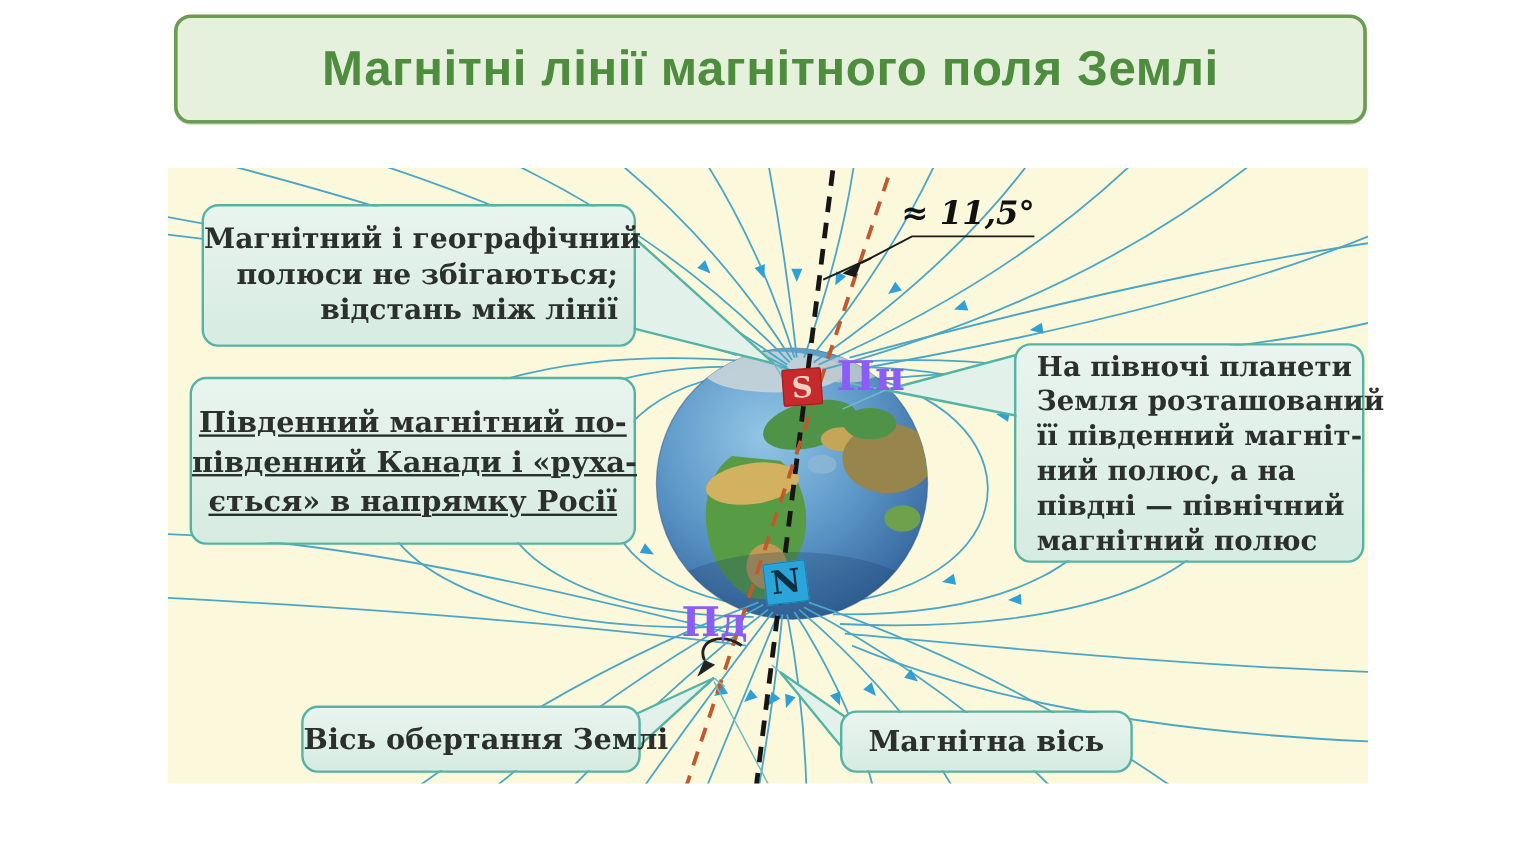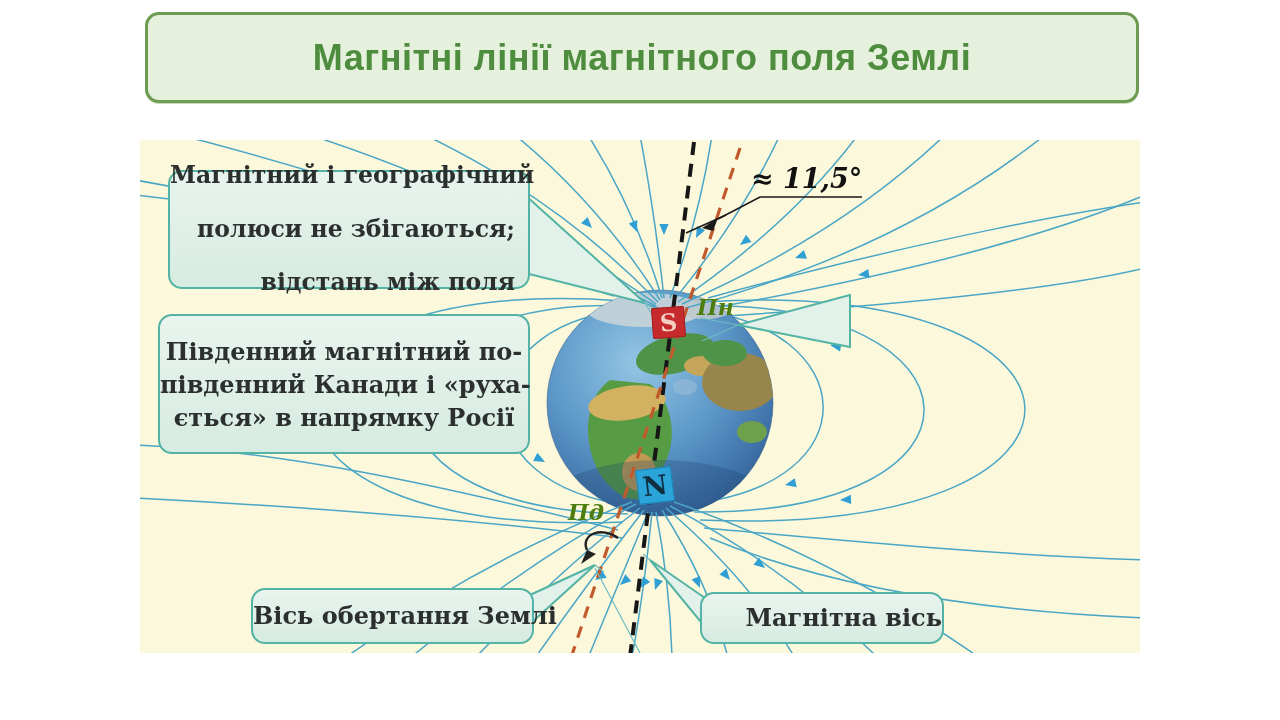--- a/index.html
+++ b/index.html
@@ -7,56 +7,56 @@
 
   
   .title-box{
     position:absolute;left:145px;top:12px;width:988px;height:85px;
     background:#e5f1dd;border:3px solid #6d9b52;border-radius:14px;
     display:flex;align-items:center;justify-content:center;
     box-shadow:0 1px 0 #c9dcc0;
   }
   .title-box h1{
     margin:0;font-family:"Liberation Sans",sans-serif;font-weight:bold;
-    font-size:36px;color:#4e8c3e;letter-spacing:.5px;white-space:nowrap;
+    font-size:41px;color:#4e8c3e;letter-spacing:.5px;white-space:nowrap;
   }
 
   
   .panel{position:absolute;left:140px;top:140px;width:1000px;height:513px;background:#fcf8db;}
   svg.field{position:absolute;left:140px;top:140px;width:1000px;height:513px;overflow:hidden;}
 
   
   .callout{
     position:absolute;
     background:linear-gradient(180deg,#e9f4ee 0%,#d6ebe1 100%);
     border:2.5px solid #53b3a5;border-radius:14px;
     color:#2b2f2d;font-weight:bold;
     display:flex;flex-direction:column;justify-content:center;
     box-sizing:border-box;z-index:3;
   }
   .callout .ln{display:block;font-size:23.5px;line-height:29.5px;white-space:nowrap;}
-  .c-a{left:168px;top:170px;width:362px;height:119px;text-align:right;padding-right:13px;gap:24px;}
-  .c-b{left:158px;top:314px;width:372px;height:140px;text-align:center;}
+  .c-a{left:168px;top:170px;width:362px;height:119px;text-align:right;padding-right:13px;}
+  .c-b{left:158px;top:314px;width:372px;height:140px;text-align:center;text-decoration:underline;}
   .c-b .ln{font-size:24px;line-height:33px;}
   .c-c{left:845px;top:286px;width:292px;height:183px;text-align:left;padding-left:17px;}
   .c-c .ln{font-size:23px;line-height:29px;}
   .c-d{left:251px;top:588px;width:283px;height:56px;text-align:center;}
-  .c-e{left:700px;top:592px;width:244px;height:52px;text-align:right;}
+  .c-e{left:700px;top:592px;width:244px;height:52px;text-align:center;}
   .c-d .ln,.c-e .ln{font-size:24px;line-height:24px;}
 
   
   .pole-marker{
     position:absolute;display:flex;align-items:center;justify-content:center;
     font-weight:bold;z-index:4;border-radius:2px;
   }
   .marker-s{left:652px;top:307px;width:33px;height:31px;background:#c62a2c;
     color:#f3cfc2;font-size:24px;transform:rotate(-4deg);box-shadow:0 0 0 1px #9e2022 inset;}
   .marker-n{left:637px;top:468px;width:36px;height:35px;background:#2ba4da;
     color:#0e2f41;font-size:27px;transform:rotate(-7deg);box-shadow:0 0 0 1px #1d7fb0 inset;}
-  .geo-label{position:absolute;font-style:italic;font-weight:bold;font-size:22px;color:#4d7c0f;z-index:4;}
+  .geo-label{position:absolute;font-weight:bold;font-size:34px;color:#8b5cf6;z-index:4;}
   .lbl-pn{left:697px;top:294px;}
   .lbl-pd{left:568px;top:499px;}
   .angle-label{position:absolute;left:751px;top:163px;font-weight:bold;font-size:27px;color:#111;z-index:4;white-space:nowrap;font-style:italic;}
 </style>
 </head>
 <body>
 
 <div id="stage">
 
   <div class="title-box">
@@ -197,29 +197,37 @@
       <path d="M 598 185 L 562 201"></path>
       <path d="M 455 425 L 464 432"></path>
       <path d="M 455 428 L 500 513"></path>
       <path d="M 510 420 L 503 414"></path>
     </g>
   </svg>
 
   <div class="callout c-a">
     <span class="ln">Магнітний і географічний</span>
     <span class="ln">полюси не збігаються;</span>
-    <span class="ln">відстань між поля</span>
+    <span class="ln">відстань між лінії</span>
   </div>
 
   <div class="callout c-b">
     <span class="ln">Південний магнітний по-</span>
     <span class="ln">південний Канади і «руха-</span>
     <span class="ln">ється» в напрямку Росії</span>
   </div>
 
+  <div class="callout c-c">
+    <span class="ln">На півночі планети</span>
+    <span class="ln">Земля розташований</span>
+    <span class="ln">її південний магніт-</span>
+    <span class="ln">ний полюс, а на</span>
+    <span class="ln">півдні — північний</span>
+    <span class="ln">магнітний полюс</span>
+  </div>
 
   <div class="callout c-d">
     <span class="ln">Вісь обертання Землі</span>
   </div>
 
   <div class="callout c-e">
     <span class="ln">Магнітна вісь</span>
   </div>
 
   <div class="pole-marker marker-s">

